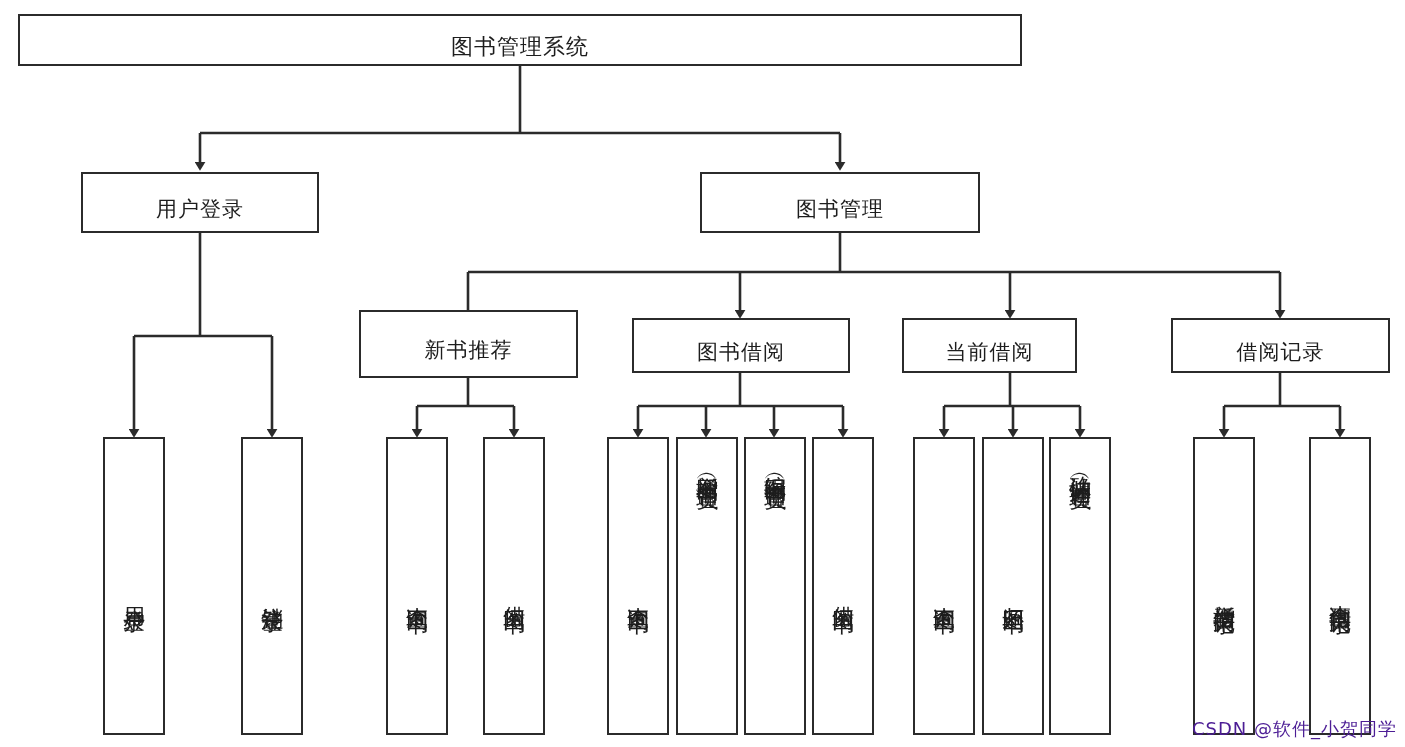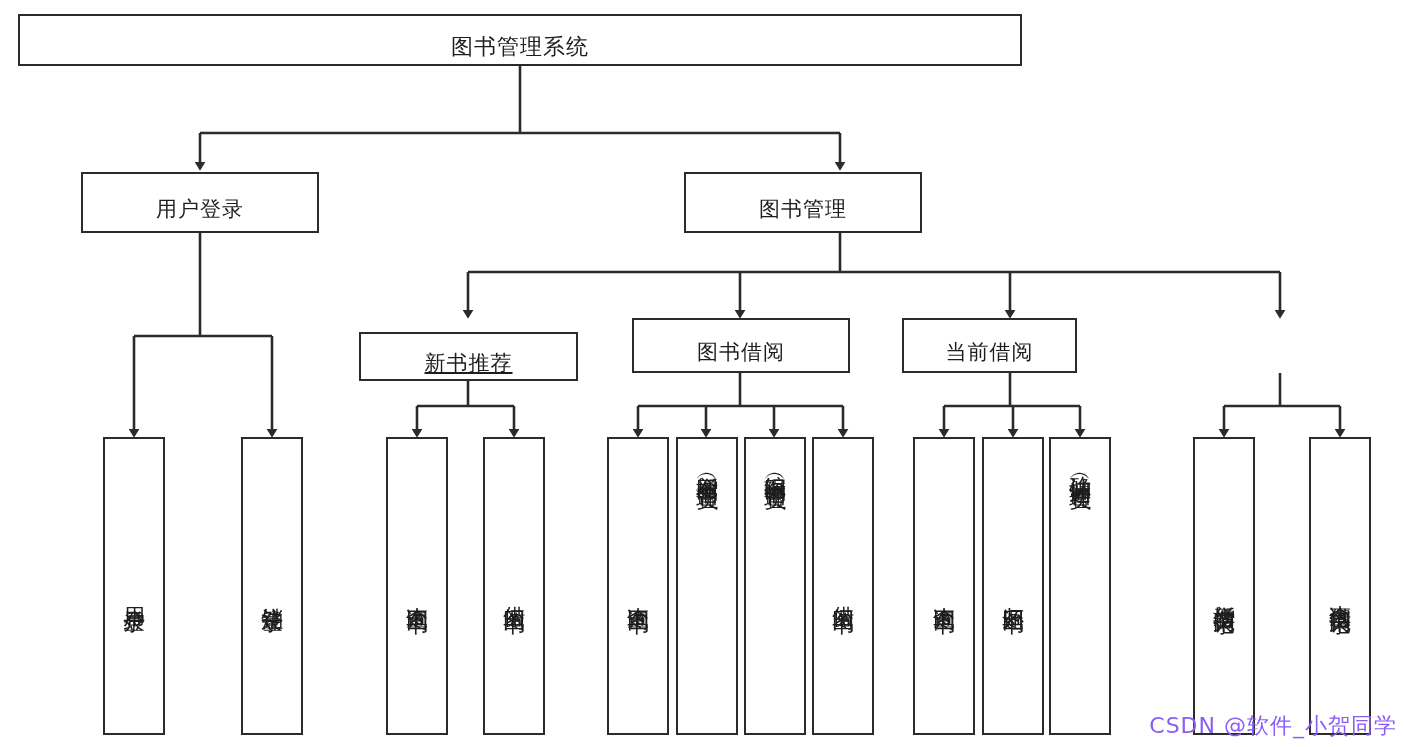--- a/index.html
+++ b/index.html
@@ -59,22 +59,22 @@
     white-space:nowrap;
   }
   .node.v.mid{
     align-items:center;
     padding-top:0;
   }
   .watermark{
     position:absolute;
     right:8px;
     bottom:6px;
-    font-size:22px;
-    color:#8b5cf6;
+    font-size:18px;
+    color:#4c1d95;
     letter-spacing:1px;
     white-space:nowrap;
     z-index:5;
     pointer-events:none;
   }
 </style>
 </head>
 <body>
 
 <div id="stage">
@@ -130,33 +130,36 @@
     </g>
   </svg>
 
   <div class="node h root" style="left:18px;top:14px;width:1004px;height:52px;">
     <span class="label">图书管理系统</span>
   </div>
 
   <div class="node h" style="left:81px;top:172px;width:238px;height:61px;">
     <span class="label">用户登录</span>
   </div>
-  <div class="node h" style="left:684px;top:172px;width:238px;height:61px;">
+  <div class="node h" style="left:700px;top:172px;width:280px;height:61px;">
     <span class="label">图书管理</span>
   </div>
 
-  <div class="node h" style="left:359px;top:332px;width:219px;height:49px;text-decoration:underline;">
+  <div class="node h" style="left:359px;top:310px;width:219px;height:68px;">
     <span class="label">新书推荐</span>
   </div>
   <div class="node h" style="left:632px;top:318px;width:218px;height:55px;">
     <span class="label">图书借阅</span>
   </div>
   <div class="node h" style="left:902px;top:318px;width:175px;height:55px;">
     <span class="label">当前借阅</span>
   </div>
+  <div class="node h" style="left:1171px;top:318px;width:219px;height:55px;">
+    <span class="label">借阅记录</span>
+  </div>
 
   <div class="node v mid" style="left:103px;top:437px;width:62px;height:298px;">
     <span class="label">用户登录</span>
   </div>
   <div class="node v mid" style="left:241px;top:437px;width:62px;height:298px;">
     <span class="label">注销登录</span>
   </div>
 
   <div class="node v mid" style="left:386px;top:437px;width:62px;height:298px;">
     <span class="label">查询图书</span>

